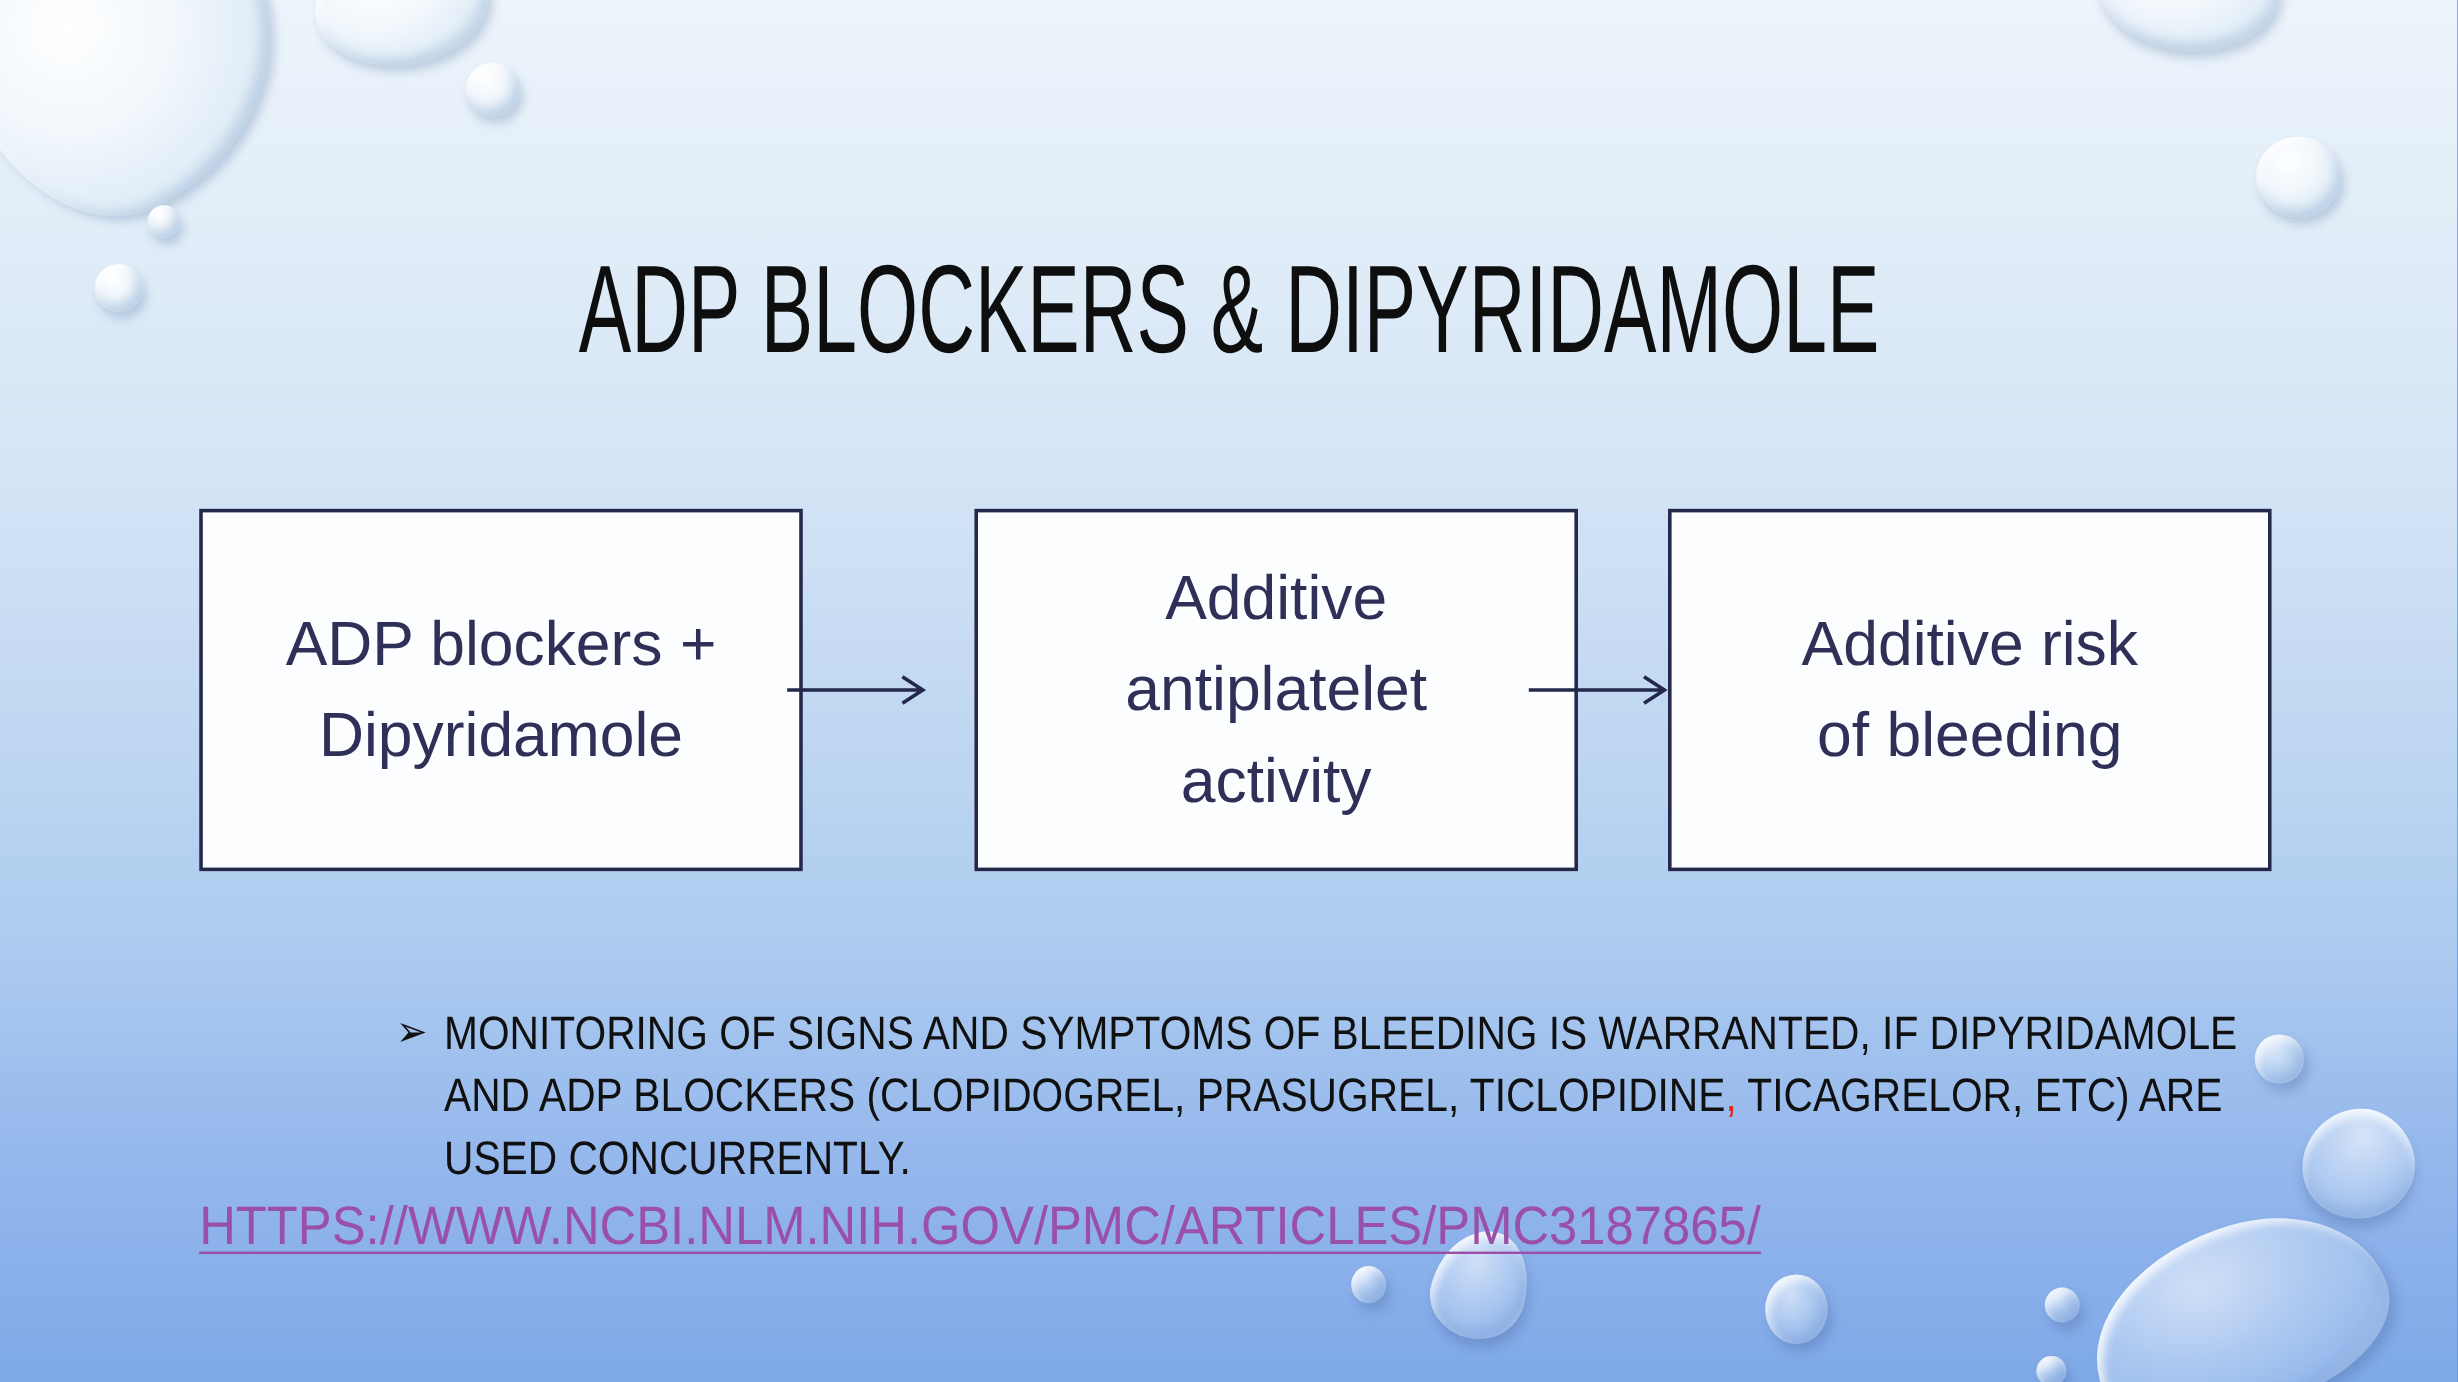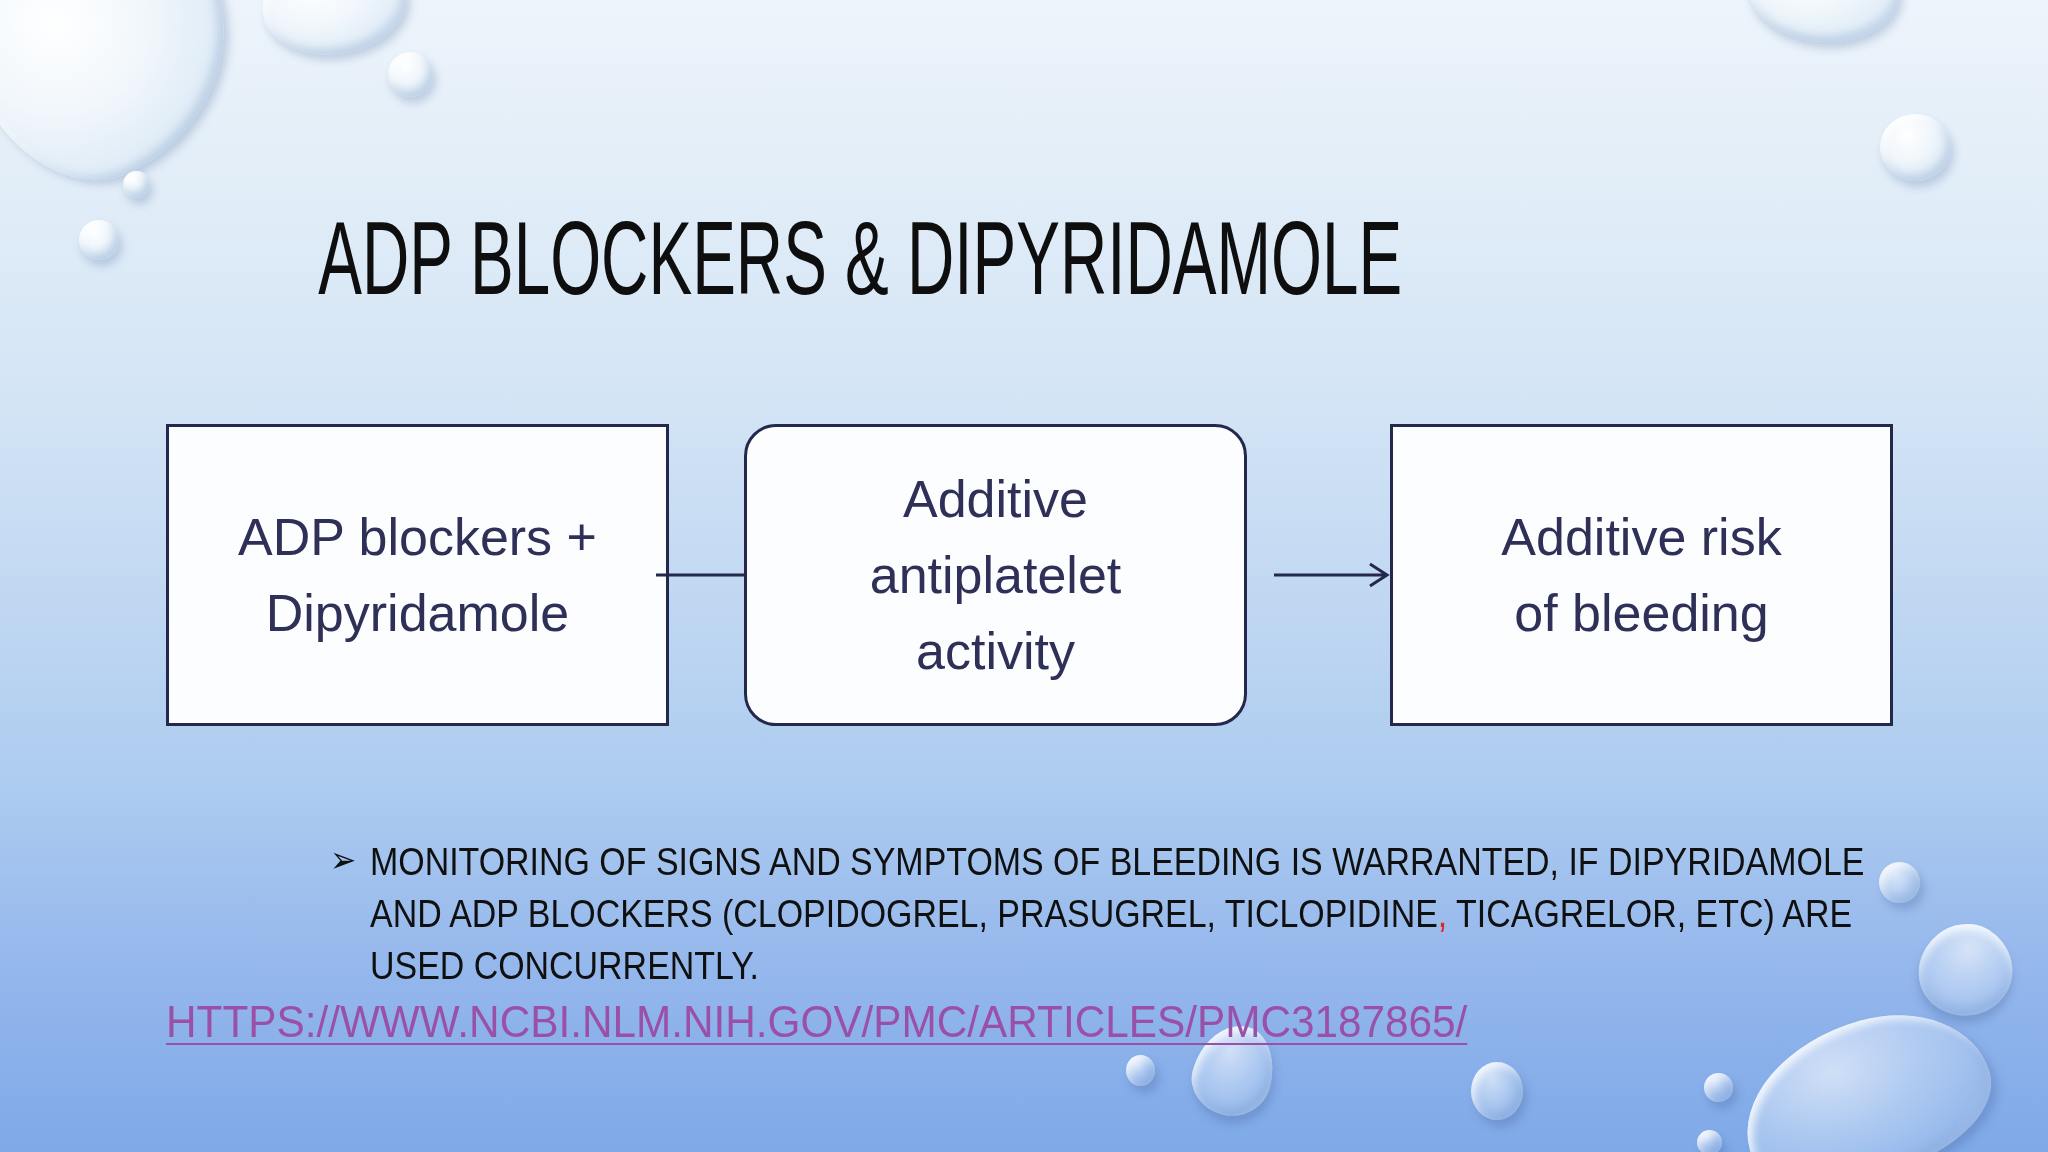--- a/index.html
+++ b/index.html
@@ -28,36 +28,36 @@
       rgba(255,255,255,0.60) 0%, rgba(235,244,252,0.40) 40%,
       rgba(205,225,245,0.28) 72%, rgba(255,255,255,0.62) 100%);
     box-shadow:4px 7px 9px rgba(70,100,155,0.30),
       inset -5px -7px 10px rgba(120,155,205,0.35),
       inset 4px 5px 8px rgba(255,255,255,0.85);
   }
 
   
   .title{
     position:absolute;top:128px;left:0;right:0;
-    text-align:left;color:#0e0e0e;
+    text-align:center;color:#0e0e0e;
     font-size:104px;line-height:120px;font-weight:400;
     white-space:nowrap;
   }
   .title>span{display:inline-block;transform:scaleX(0.63);transform-origin:50% 50%;}
 
   
   .fbox{
     position:absolute;top:424px;width:503px;height:302px;
     background:#fcfdff;border:3px solid #23284c;box-sizing:border-box;
     display:flex;align-items:center;justify-content:center;
     text-align:center;color:#2e3057;
     font-size:52px;line-height:76px;white-space:pre-line;
   }
   .fbox.b1{left:166px;}
-  .fbox.b2{left:744px;border-radius:32px;}
+  .fbox.b2{left:812px;}
   .fbox.b3{left:1390px;}
   .arrow{position:absolute;top:557px;width:118px;height:36px;}
 
   
   .note{
     position:absolute;left:330px;top:836px;width:1800px;
     font-size:39px;line-height:52px;color:#101010;
     transform:scaleX(0.87);transform-origin:left top;
     padding-left:46px;box-sizing:border-box;
   }

